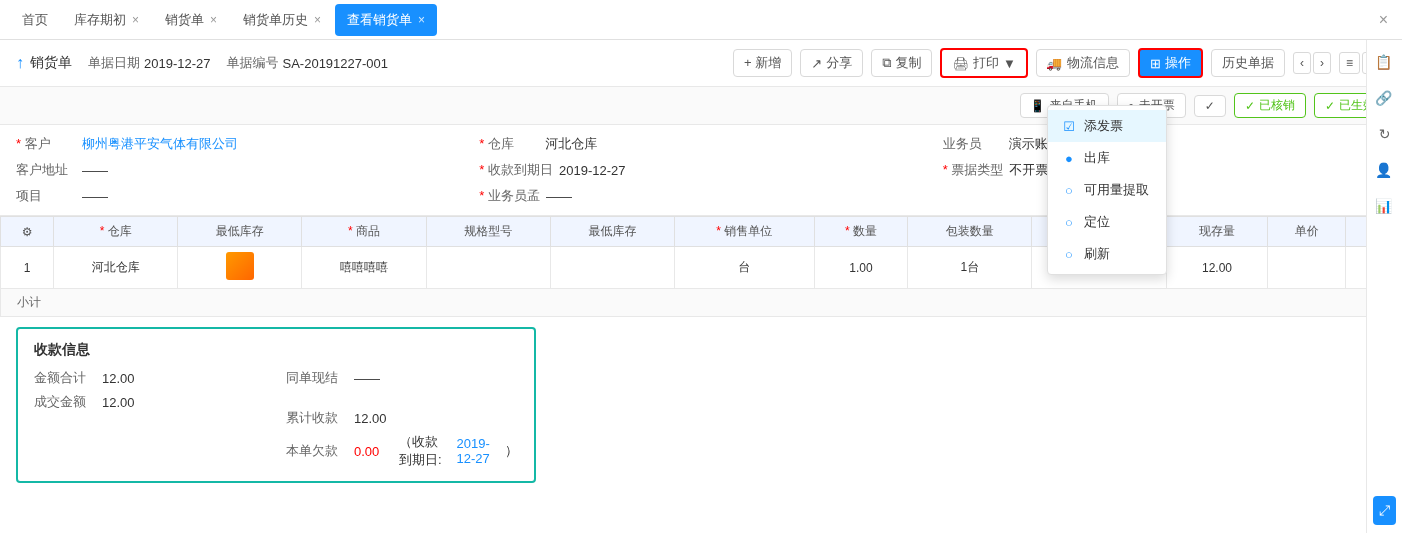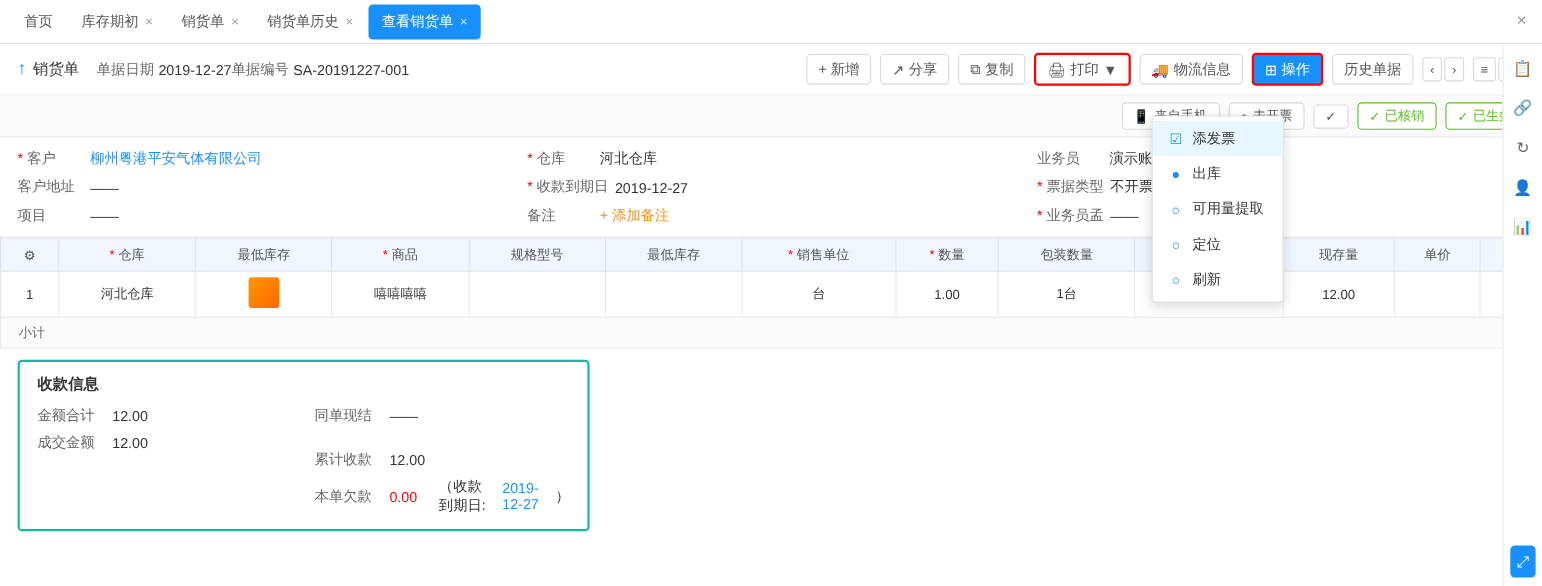--- a/index.html
+++ b/index.html
@@ -26,21 +26,21 @@
       overflow: hidden; position: relative;
     }
 
     
     .doc-header {
       display: flex; align-items: center; padding: 8px 16px; border-bottom: 1px solid #e8e8e8;
       background: #fff; gap: 16px;
     }
     .doc-title { display: flex; align-items: center; gap: 6px; font-size: 14px; font-weight: 500; color: #333; }
     .doc-icon { color: #1890ff; font-size: 16px; }
-    .doc-meta { display: flex; align-items: flex-end; color: #555; font-size: 13px; }
+    .doc-meta { display: flex; align-items: flex-end; gap: 16px; color: #555; font-size: 13px; }
     .doc-meta-item { display: flex; align-items: center; gap: 4px; }
     .doc-meta-label { color: #666; }
     .doc-meta-value { color: #333; }
     .header-actions { margin-left: auto; display: flex; align-items: center; gap: 8px; }
     .action-btn {
       display: flex; align-items: center; gap: 4px; padding: 4px 10px; border: 1px solid #d9d9d9;
       border-radius: 4px; cursor: pointer; font-size: 13px; background: #fff; color: #555;
       white-space: nowrap;
     }
     .action-btn.active-op { background: #1890ff; color: #fff; border-color: #1890ff; }
@@ -253,27 +253,20 @@
         <span class="form-label required">收款到期日</span>
         <span class="form-value">2019-12-27</span>
       </div>
       <div class="form-row">
         <span class="form-label required">票据类型</span>
         <span class="form-value">不开票</span>
       </div>
       <div class="form-row">
         <span class="form-label">项目</span>
         <span class="form-value">——</span>
-      </div>
-      <div class="form-row">
-        <span class="form-label">备注</span>
-        <span class="form-value link" style="color:#fa8c16;">
-          <span>+</span>
-          <span>添加备注</span>
-        </span>
       </div>
       <div class="form-row">
         <span class="form-label required">业务员孟</span>
         <span class="form-value">——</span>
       </div>
     </div>
 
     <div class="table-wrap">
       <table class="data-table">
         <thead>

